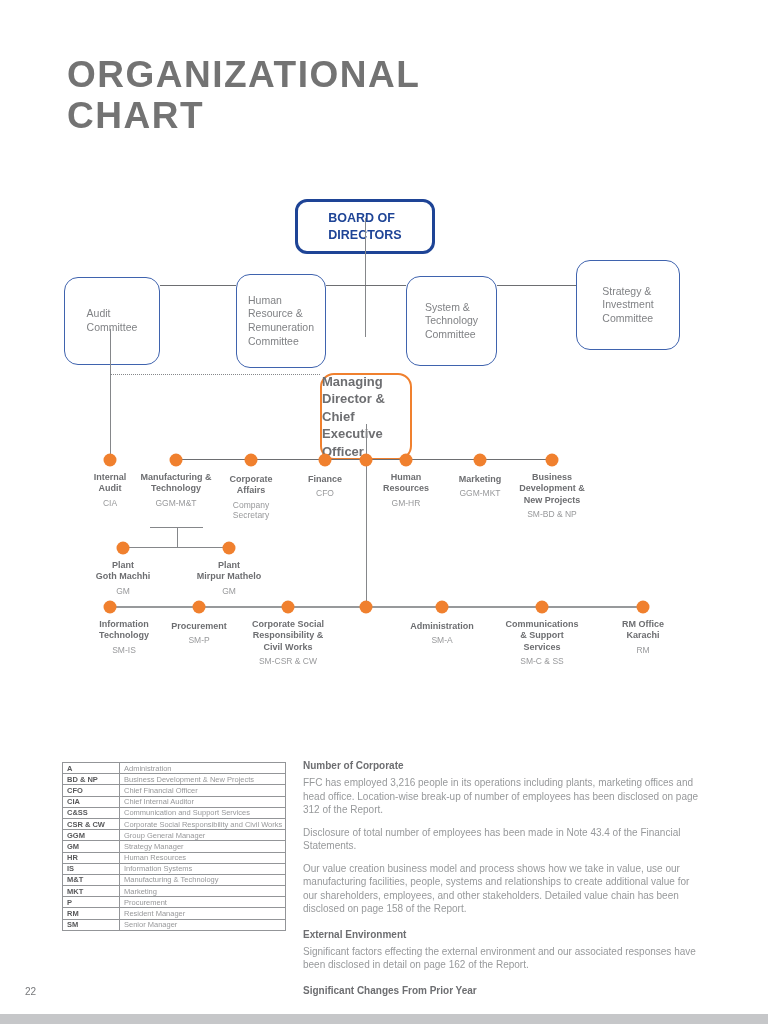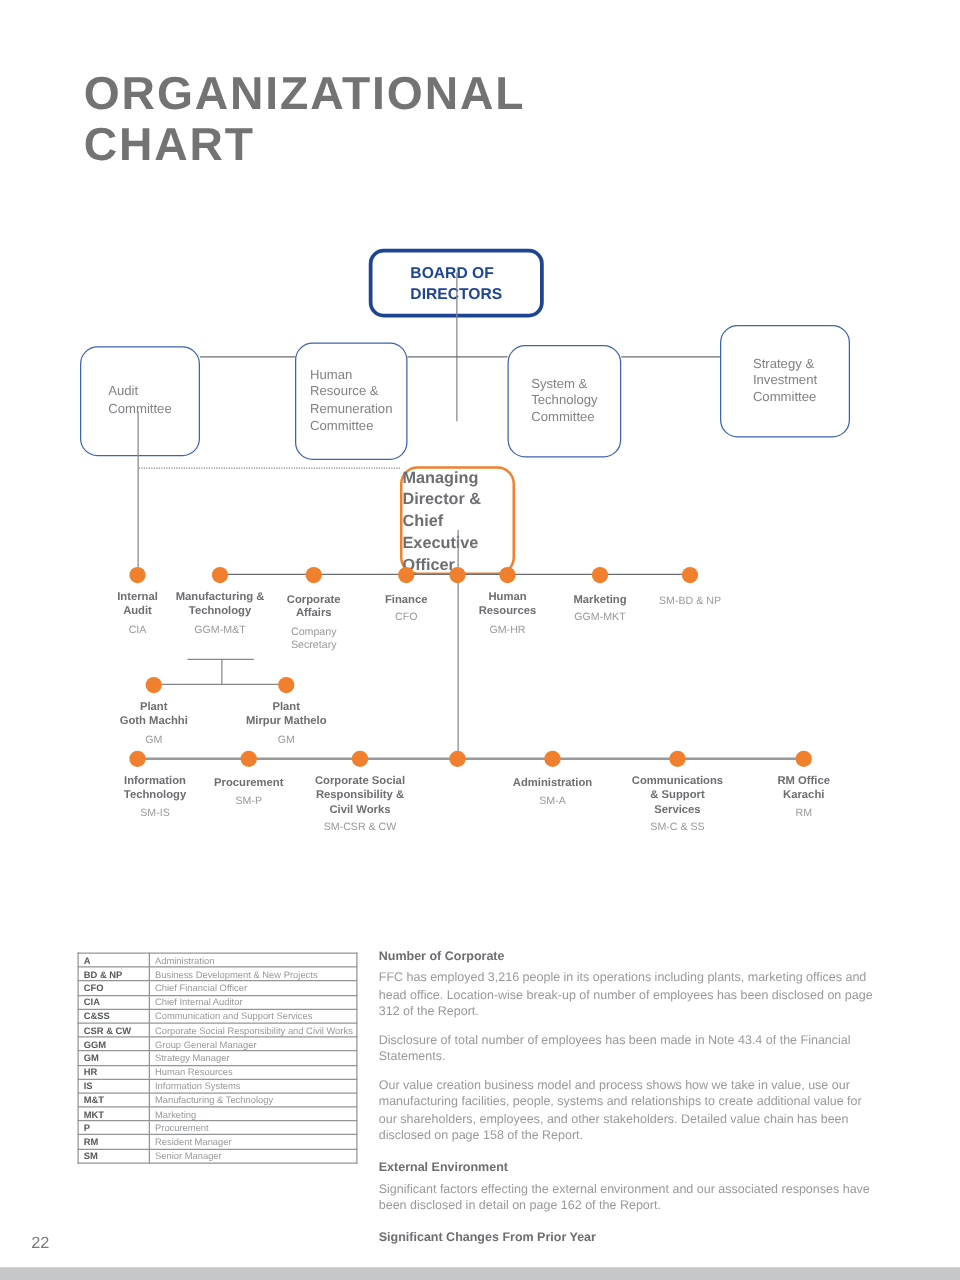--- a/index.html
+++ b/index.html
@@ -13,21 +13,21 @@
     position:absolute;left:0;top:0;width:768px;height:1014px;
     background:#ffffff;overflow:hidden;
   }
   #footer-strip{position:absolute;left:0;top:1014px;width:768px;height:10px;background:#c6c7c9;}
 
   .page-title{
     position:absolute;left:67px;top:55px;
     font-size:37px;line-height:1.1;font-weight:700;
     color:#737373;letter-spacing:1.5px;white-space:pre-line;
   }
-  .page-number{position:absolute;left:25px;top:986px;font-size:13px;color:#77787b;}
+  .page-number{position:absolute;left:25px;top:986px;font-size:10px;color:#77787b;}
 
   
   .obox{
     position:absolute;display:flex;align-items:center;justify-content:center;
     text-align:left;white-space:pre-line;box-sizing:border-box;background:#fff;margin-top:36px;
   }
   .board{
     left:295px;top:163px;width:140px;height:55px;
     border:3px solid #1e4496;border-radius:12px;
     color:#1e4496;font-weight:bold;font-size:12.5px;line-height:1.3;
@@ -153,20 +153,23 @@
   <div class="dept" style="left:406px;top:472px;">
     <div class="name">Human
 Resources</div>
     <div class="abbr">GM-HR</div>
   </div>
   <div class="dept" style="left:480px;top:474px;">
     <div class="name">Marketing</div>
     <div class="abbr">GGM-MKT</div>
   </div>
   <div class="dept" style="left:552px;top:472px;">
+    <div class="name">Business
+Development &amp;
+New Projects</div>
     <div class="abbr">SM-BD &amp; NP</div>
   </div>
 
   <div class="dot" style="left:123px;top:548px;"></div>
   <div class="dot" style="left:229px;top:548px;"></div>
   <div class="dept" style="left:123px;top:560px;">
     <div class="name">Plant
 Goth Machhi</div>
     <div class="abbr">GM</div>
   </div>

